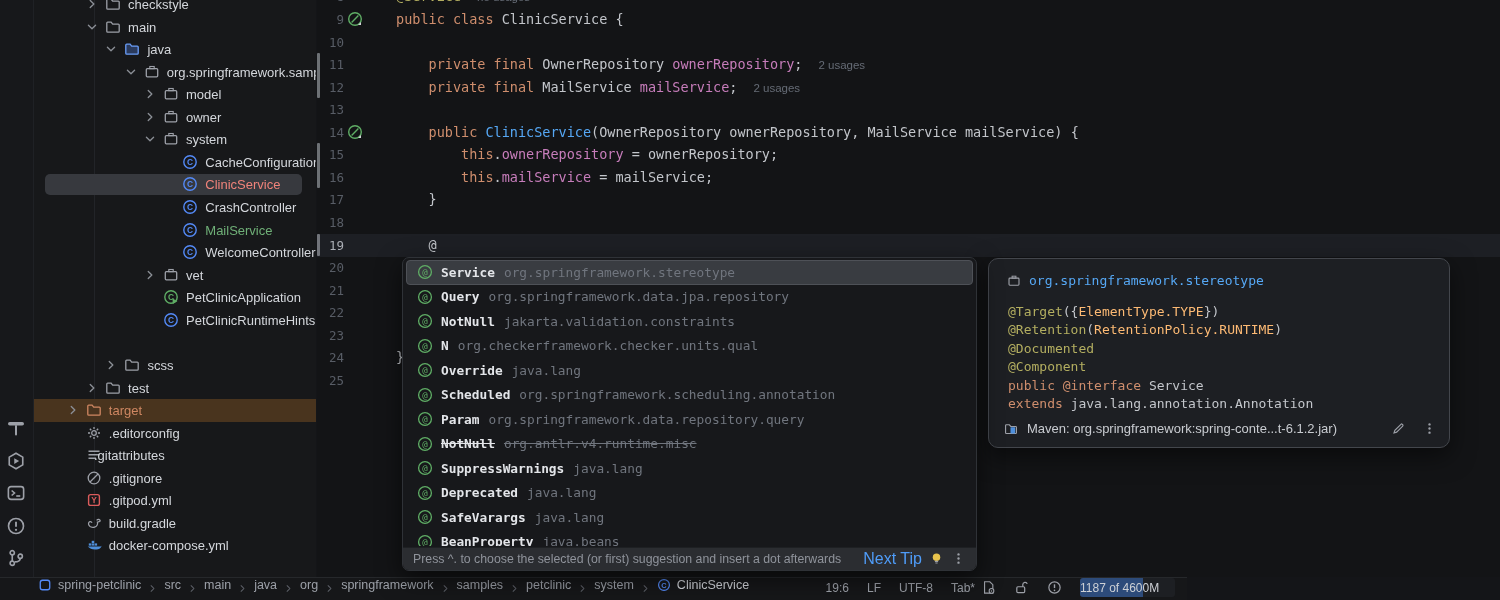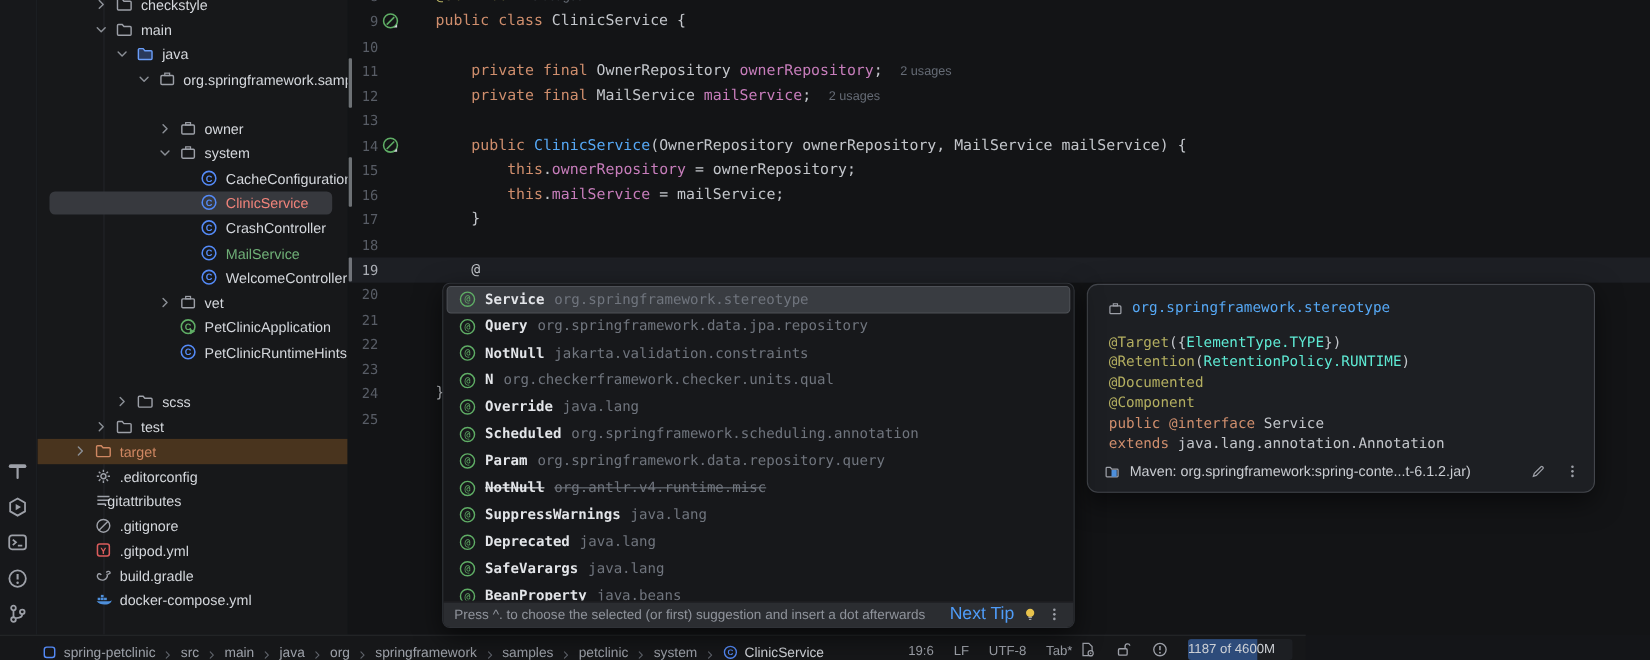--- a/index.html
+++ b/index.html
@@ -51,24 +51,24 @@
   .ftr-ic{width:15px;height:15px;margin-left:7px;color:#9da0a8;cursor:pointer;}
   .ftr-ic svg{width:100%;height:100%}
   
   #doc{position:absolute;left:988px;top:258px;width:462px;height:190px;background:#1d1f23;
     border:1px solid #43464c;border-radius:10px;box-shadow:0 8px 24px rgba(0,0,0,.5);z-index:15;box-sizing:border-box;}
   #doc-header{position:absolute;left:18px;top:14px;display:flex;align-items:center;gap:8px;}
   #doc-pkg{font-family:"DejaVu Sans Mono",monospace;font-size:13px;color:#56a8f5;cursor:pointer;}
   #doc-code{position:absolute;left:19px;top:44px;font-family:"DejaVu Sans Mono",monospace;font-size:13px;line-height:18.4px;white-space:pre;}
   #doc-footer{position:absolute;left:15px;right:12px;bottom:11px;display:flex;align-items:center;gap:9px;}
   #doc-lib{font-size:13px;color:#c9ccd1;white-space:nowrap;}
-  .tok-link{color:#5eead4;}
+  .tok-link{color:#fdba74;}
   
   #statusbar{position:absolute;left:0;top:577px;width:1187px;height:23px;background:#161719;border-top:1px solid #26282b;
-    display:flex;align-items:flex-end;box-sizing:border-box;}
+    display:flex;align-items:flex-start;box-sizing:border-box;}
   #crumbs{display:flex;align-items:center;padding-left:38px;gap:6px;}
   .crumb{font-size:12.5px;color:#9ca0a8;cursor:pointer;white-space:nowrap;}
   .crumb.last{color:#d2d5da;}
   .crumb-sep{width:11px;height:11px;color:#5f636b;}
   .crumb-sep svg{width:100%;height:100%}
   .crumb-ic{width:14px;height:14px;}
   .crumb-ic svg{width:100%;height:100%}
   #status-right{margin-left:auto;display:flex;align-items:center;gap:18px;padding-right:12px;}
   .st-item{font-size:12px;color:#a0a4ac;cursor:pointer;white-space:nowrap;display:flex;align-items:center;gap:6px;}
   .st-ic{width:15px;height:15px;color:#9da0a8;}
@@ -141,20 +141,30 @@
       <div class="tree-row" style="top: 60.68px;">
         <span class="tr-chev" style="left: 89.7px;"><svg viewBox="0 0 16 16" xmlns="http://www.w3.org/2000/svg">
             <path d="M3.9 6l4.1 4.1L12.1 6" fill="none" stroke="currentColor" stroke-width="1.5" stroke-linecap="round" stroke-linejoin="round"></path>
           </svg></span>
         <span class="tr-ic" style="left: 109.7px;"><svg viewBox="0 0 16 16" xmlns="http://www.w3.org/2000/svg">
             <rect x="2.3" y="4.7" width="11.4" height="8.1" rx="1" fill="none" stroke="#9da0a8" stroke-width="1.3"></rect>
             <rect x="5.8" y="2.5" width="4.4" height="2.2" fill="none" stroke="#9da0a8" stroke-width="1.1"></rect>
           </svg></span>
         <span class="tr-label" style="left: 132.7px; color: rgb(212, 215, 220);">org.springframework.samples</span>
       </div>
+      <div class="tree-row" style="top: 83.24px;">
+        <span class="tr-chev" style="left: 109px;"><svg viewBox="0 0 16 16" xmlns="http://www.w3.org/2000/svg">
+            <path d="M6 3.9l4.1 4.1L6 12.1" fill="none" stroke="currentColor" stroke-width="1.5" stroke-linecap="round" stroke-linejoin="round"></path>
+          </svg></span>
+        <span class="tr-ic" style="left: 129px;"><svg viewBox="0 0 16 16" xmlns="http://www.w3.org/2000/svg">
+            <rect x="2.3" y="4.7" width="11.4" height="8.1" rx="1" fill="none" stroke="#9da0a8" stroke-width="1.3"></rect>
+            <rect x="5.8" y="2.5" width="4.4" height="2.2" fill="none" stroke="#9da0a8" stroke-width="1.1"></rect>
+          </svg></span>
+        <span class="tr-label" style="left: 152px; color: rgb(212, 215, 220);">model</span>
+      </div>
       <div class="tree-row" style="top: 105.8px;">
         <span class="tr-chev" style="left: 109px;"><svg viewBox="0 0 16 16" xmlns="http://www.w3.org/2000/svg">
             <path d="M6 3.9l4.1 4.1L6 12.1" fill="none" stroke="currentColor" stroke-width="1.5" stroke-linecap="round" stroke-linejoin="round"></path>
           </svg></span>
         <span class="tr-ic" style="left: 129px;"><svg viewBox="0 0 16 16" xmlns="http://www.w3.org/2000/svg">
             <rect x="2.3" y="4.7" width="11.4" height="8.1" rx="1" fill="none" stroke="#9da0a8" stroke-width="1.3"></rect>
             <rect x="5.8" y="2.5" width="4.4" height="2.2" fill="none" stroke="#9da0a8" stroke-width="1.1"></rect>
           </svg></span>
         <span class="tr-label" style="left: 152px; color: rgb(212, 215, 220);">owner</span>
       </div>

